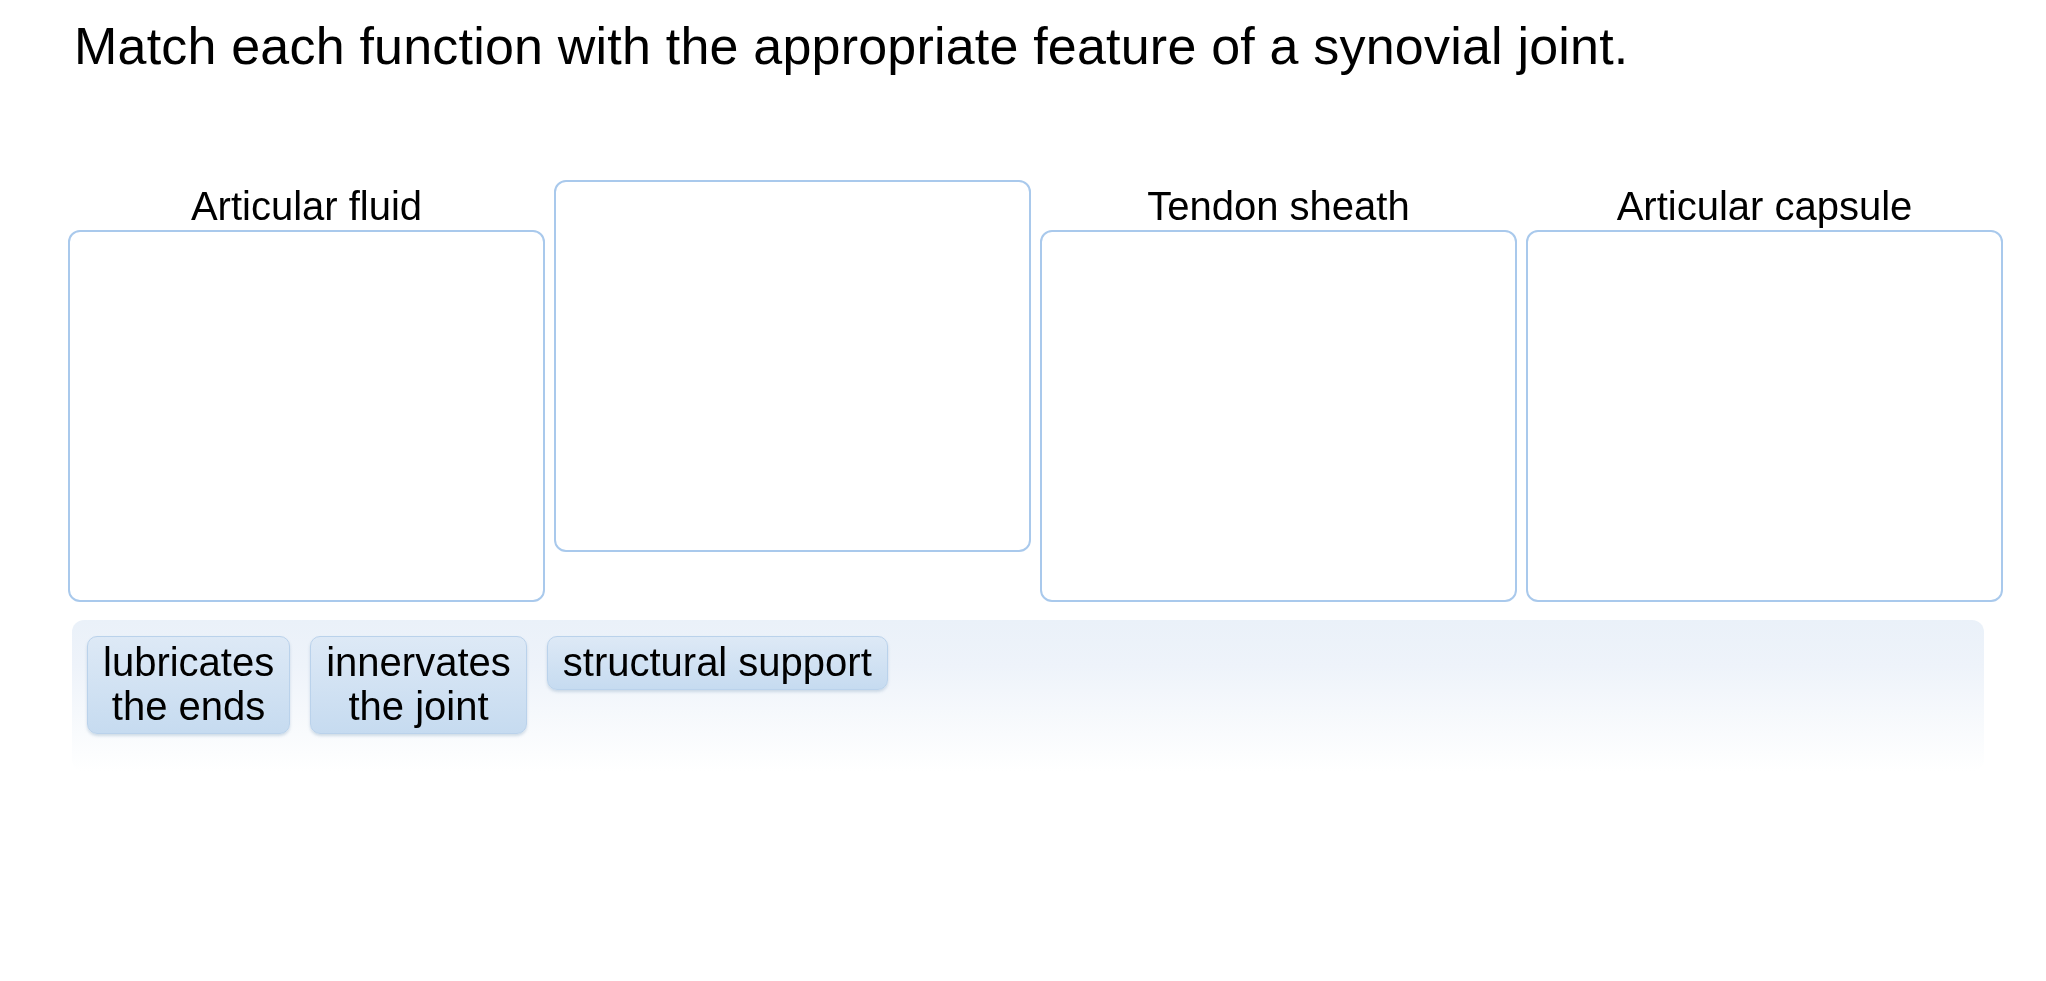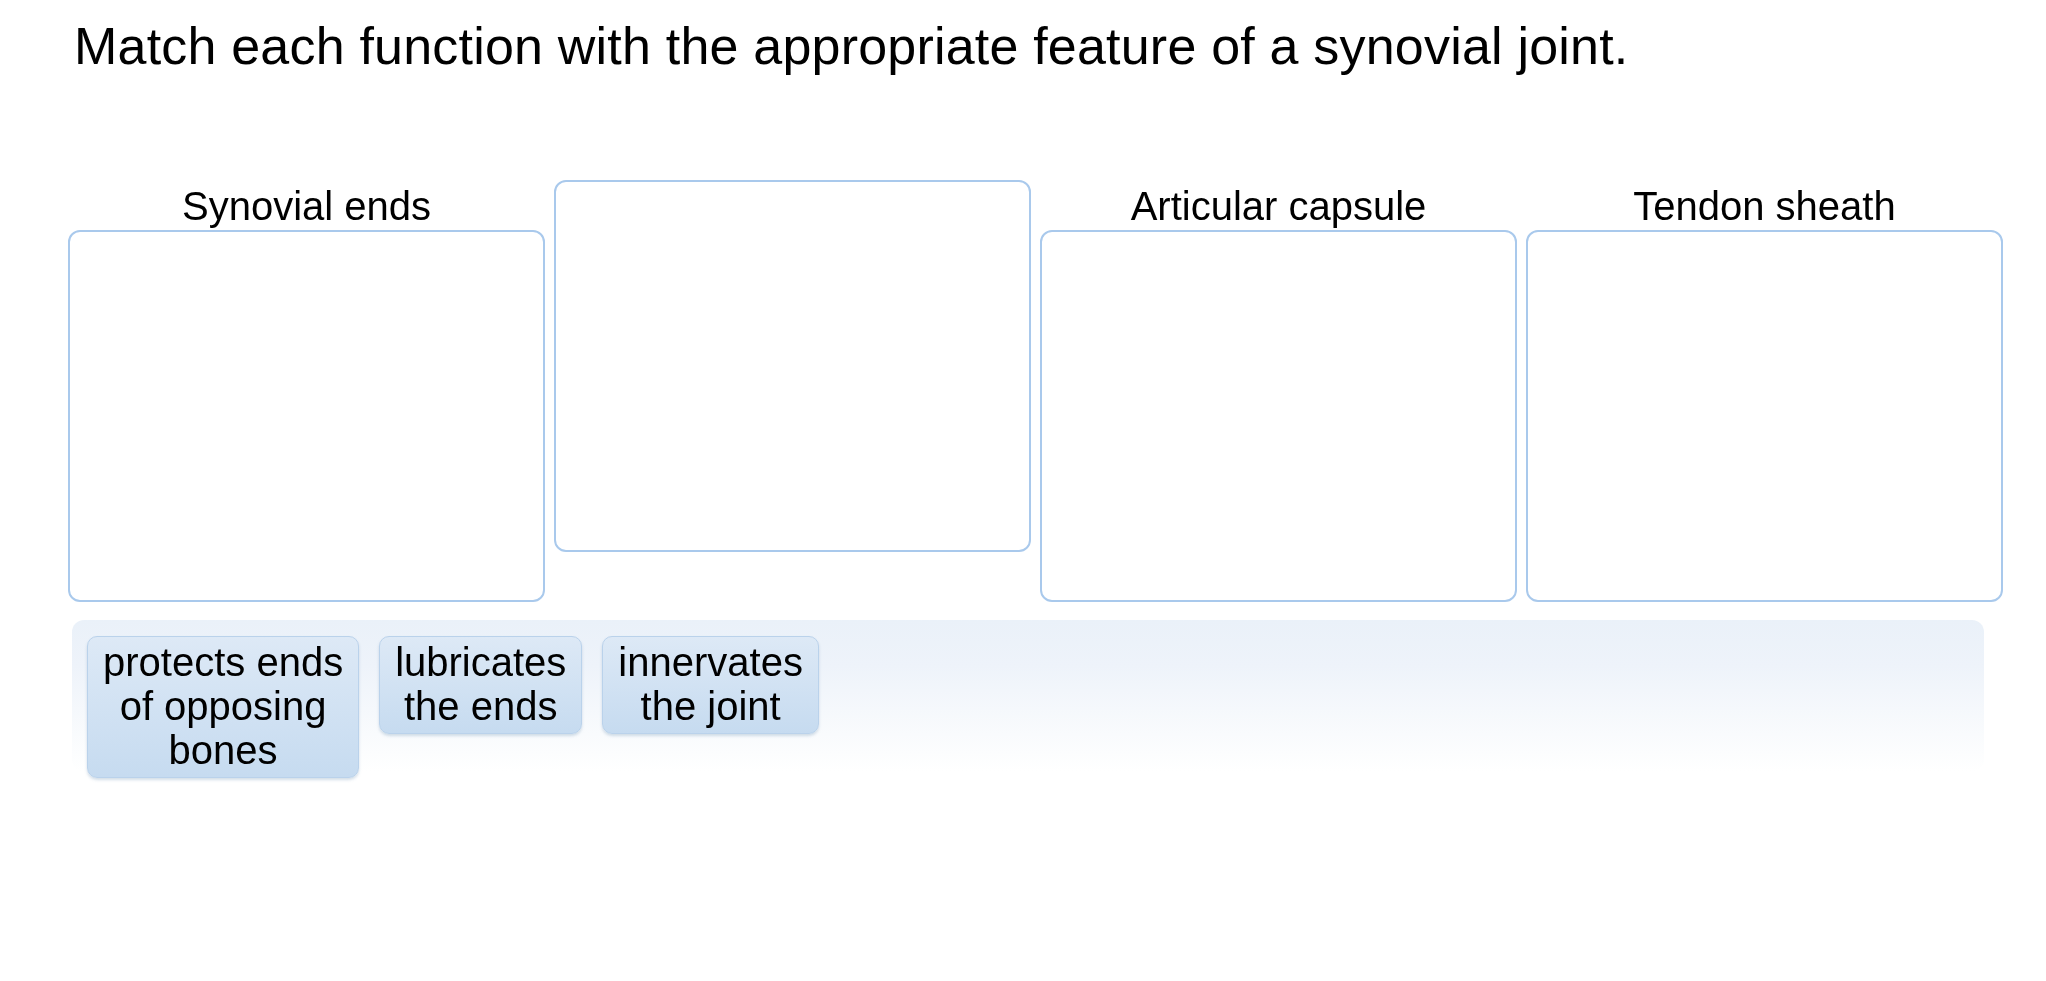--- a/index.html
+++ b/index.html
@@ -80,39 +80,37 @@
     user-select: none;
   }
 </style>
 </head>
 <body>
 
 <div class="question-prompt">Match each function with the appropriate feature of a synovial joint.</div>
 
 <div class="board">
   <div class="column">
-    <div class="column-header">Synovial ends</div>
+    <div class="column-header">Articular fluid</div>
     <div class="dropzone"></div>
   </div>
   <div class="column">
     <div class="dropzone"></div>
   </div>
   <div class="column">
-    <div class="column-header">Articular capsule</div>
+    <div class="column-header">Tendon sheath</div>
     <div class="dropzone"></div>
   </div>
   <div class="column">
-    <div class="column-header">Tendon sheath</div>
+    <div class="column-header">Articular capsule</div>
     <div class="dropzone"></div>
   </div>
 </div>
 
 <div class="answer-tray">
   <div class="chip-row">
-    <div class="chip">protects ends
-of opposing
-bones</div>
     <div class="chip">lubricates
 the ends</div>
     <div class="chip">innervates
 the joint</div>
+    <div class="chip">structural support</div>
   </div>
 </div>
 
 </body></html>

